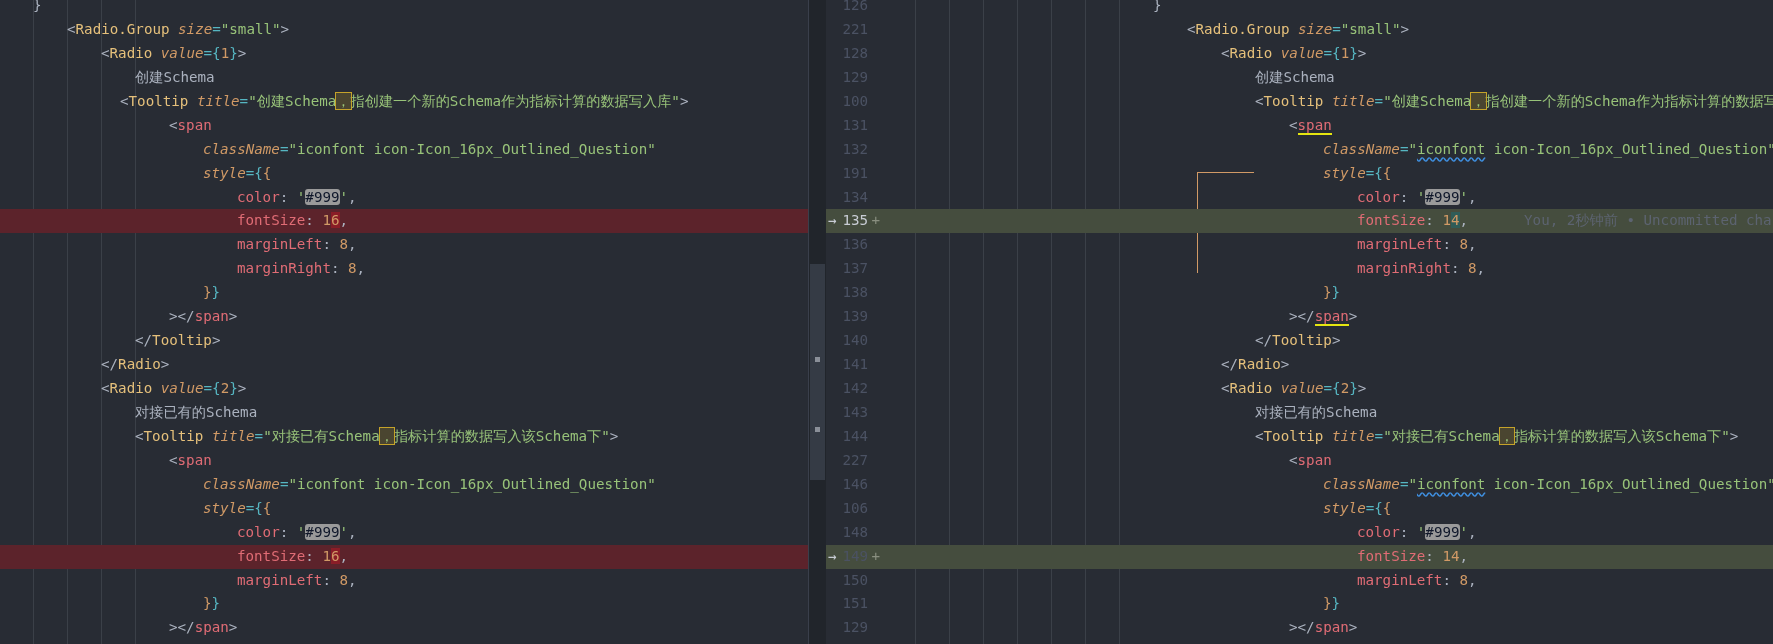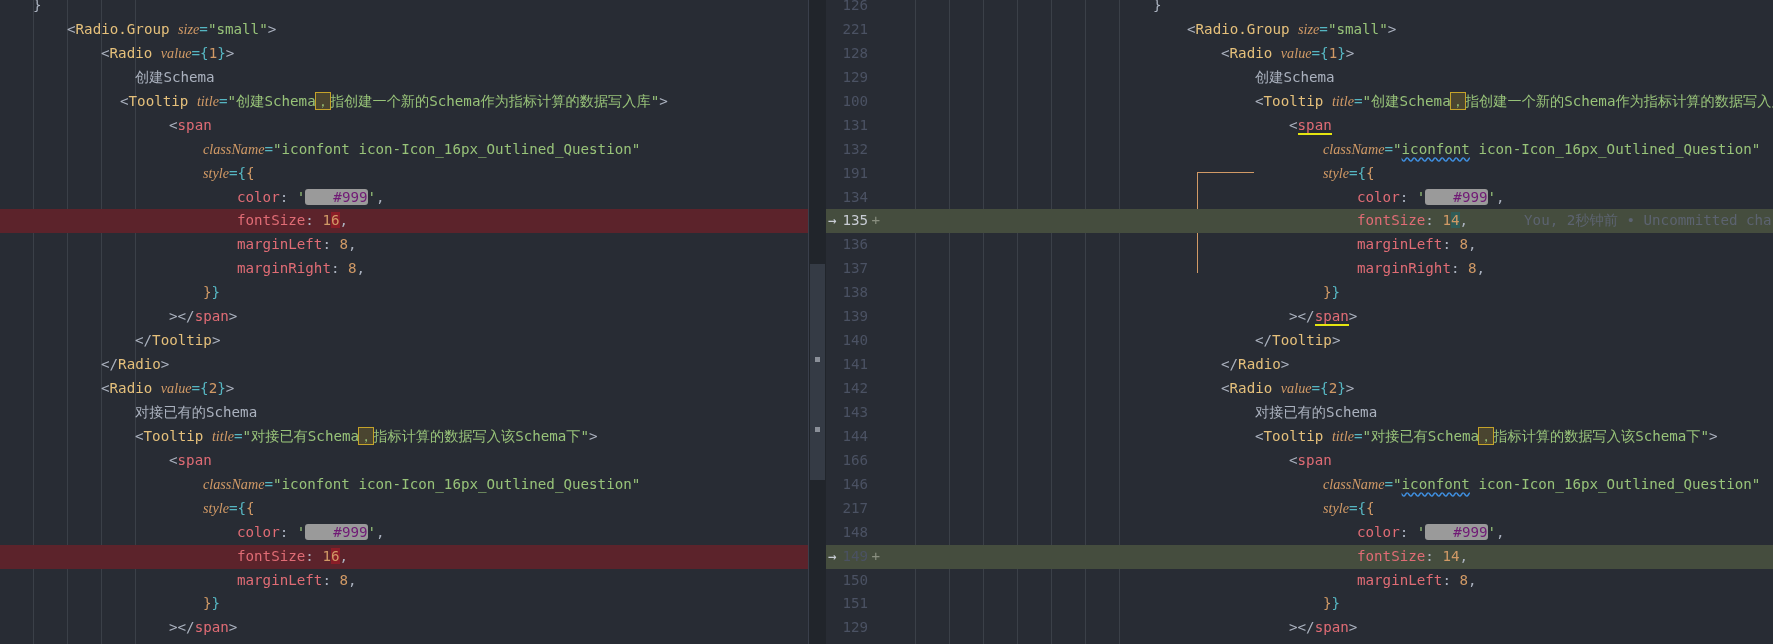--- a/index.html
+++ b/index.html
@@ -38,28 +38,28 @@
   .gutter .plus { position: absolute; right: 0px; color: #8a8f80; }
   .line.add .gutter .num.strong { color: #c8ccd4; }
   #right-pane .code { position: absolute; left: 54px; top: 0; }
   #left-pane .code { position: absolute; left: 0; top: 0; }
   .guide {
     position: absolute; top: 0; bottom: 0; width: 1px; background: #3b4048;
   }
   .t-punct { color: #abb2bf; }
   .t-tag { color: #e5c07b; }
   .t-html { color: #e06c75; }
-  .t-attr { color: #d19a66; font-style: italic; font-family: Liberation Serif, serif; }
+  .t-attr { color: #d19a66; font-style: italic; }
   .t-str { color: #98c379; }
   .t-brace { color: #56b6c2; }
   .t-brace2 { color: #d19a66; }
   .t-num { color: #d19a66; }
   .t-prop { color: #e06c75; }
   .t-text { color: #abb2bf; }
-  .t-hl { background: #9a9a9a; color: #701a75; border-radius: 3px; padding-left: 28px; }
+  .t-hl { background: #9a9a9a; color: #0f172a; border-radius: 3px; }
   .t-boxhl { outline: 1px solid #c5a32a; background: #4a4530; }
   .t-squig { text-decoration: underline wavy #3e8fe0; text-underline-offset: 3px; }
   .t-yel { border-bottom: 2px solid #e5e510; }
   .t-delmark { background: #8a1d27; }
   .t-addmark { background: #2f5c58; }
   .blame { color: #5c6370; margin-left: 56px; }
   .bracket-guide {
     position: absolute; border-left: 1px solid #d19a66; border-top: 1px solid #d19a66;
   }
 </style>
@@ -177,25 +177,25 @@
   <div class="line"><span class="gutter"><span class="num">140</span></span><span class="code" style="left:429px"><span class="t-punct">&lt;/</span><span class="t-tag">Tooltip</span><span class="t-punct">&gt;</span></span></div>
 
   <div class="line"><span class="gutter"><span class="num">141</span></span><span class="code" style="left:395px"><span class="t-punct">&lt;/</span><span class="t-tag">Radio</span><span class="t-punct">&gt;</span></span></div>
 
   <div class="line"><span class="gutter"><span class="num">142</span></span><span class="code" style="left:395px"><span class="t-punct">&lt;</span><span class="t-tag">Radio</span> <span class="t-attr">value</span><span class="t-brace">=</span><span class="t-brace">{</span><span class="t-num">2</span><span class="t-brace">}</span><span class="t-punct">&gt;</span></span></div>
 
   <div class="line"><span class="gutter"><span class="num">143</span></span><span class="code" style="left:429px"><span class="t-text">对接已有的Schema</span></span></div>
 
   <div class="line"><span class="gutter"><span class="num">144</span></span><span class="code" style="left:429px"><span class="t-punct">&lt;</span><span class="t-tag">Tooltip</span> <span class="t-attr">title</span><span class="t-brace">=</span><span class="t-str">"对接已有Schema</span><span class="t-str t-boxhl">，</span><span class="t-str">指标计算的数据写入该Schema下"</span><span class="t-punct">&gt;</span></span></div>
 
-  <div class="line"><span class="gutter"><span class="num">166</span></span><span class="code" style="left:463px"><span class="t-punct">&lt;</span><span class="t-html">span</span></span></div>
+  <div class="line"><span class="gutter"><span class="num">227</span></span><span class="code" style="left:463px"><span class="t-punct">&lt;</span><span class="t-html">span</span></span></div>
 
   <div class="line"><span class="gutter"><span class="num">146</span></span><span class="code" style="left:497px"><span class="t-attr">className</span><span class="t-brace">=</span><span class="t-str">"</span><span class="t-str t-squig">iconfont</span><span class="t-str"> icon-Icon_16px_Outlined_Question"</span></span></div>
 
-  <div class="line"><span class="gutter"><span class="num">217</span></span><span class="code" style="left:497px"><span class="t-attr">style</span><span class="t-brace">=</span><span class="t-brace">{</span><span class="t-brace2">{</span></span></div>
+  <div class="line"><span class="gutter"><span class="num">106</span></span><span class="code" style="left:497px"><span class="t-attr">style</span><span class="t-brace">=</span><span class="t-brace">{</span><span class="t-brace2">{</span></span></div>
 
   <div class="line"><span class="gutter"><span class="num">148</span></span><span class="code" style="left:531px"><span class="t-prop">color</span><span class="t-punct">: </span><span class="t-str">'</span><span class="t-hl">#999</span><span class="t-str">'</span><span class="t-punct">,</span></span></div>
 
   <div class="line add"><span class="gutter"><span class="arrow">→</span><span class="num">149</span><span class="plus">+</span></span><span class="code" style="left:531px"><span class="t-prop">fontSize</span><span class="t-punct">: </span><span class="t-num">1</span><span class="t-num">4</span><span class="t-punct">,</span></span></div>
 
   <div class="line"><span class="gutter"><span class="num">150</span></span><span class="code" style="left:531px"><span class="t-prop">marginLeft</span><span class="t-punct">: </span><span class="t-num">8</span><span class="t-punct">,</span></span></div>
 
   <div class="line"><span class="gutter"><span class="num">151</span></span><span class="code" style="left:497px"><span class="t-brace2">}</span><span class="t-brace">}</span></span></div>
 
   <div class="line"><span class="gutter"><span class="num">129</span></span><span class="code" style="left:463px"><span class="t-punct">&gt;&lt;/</span><span class="t-html">span</span><span class="t-punct">&gt;</span></span></div>

